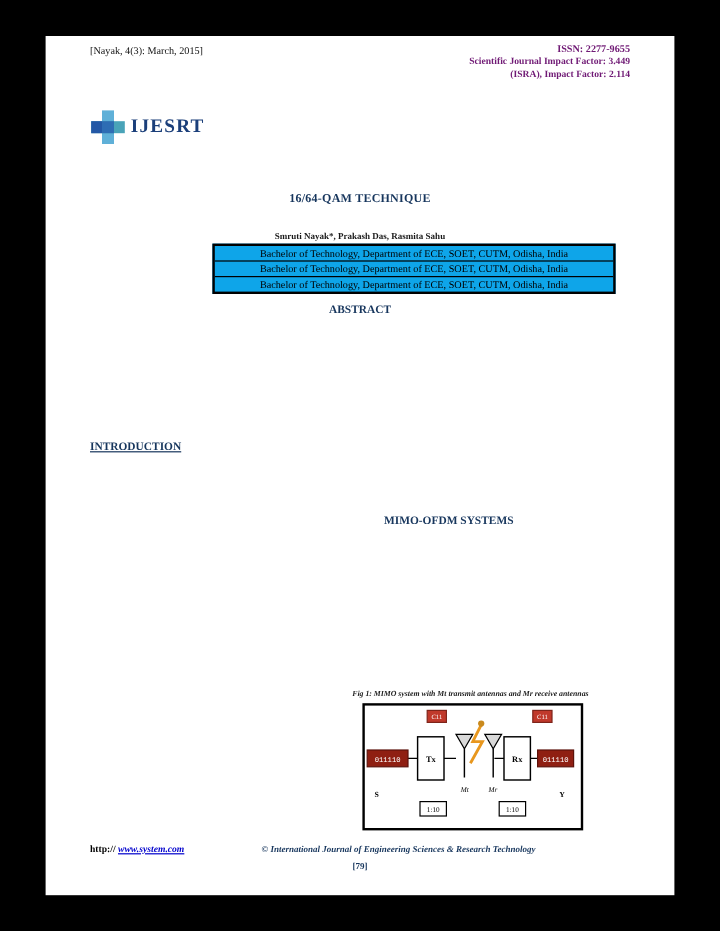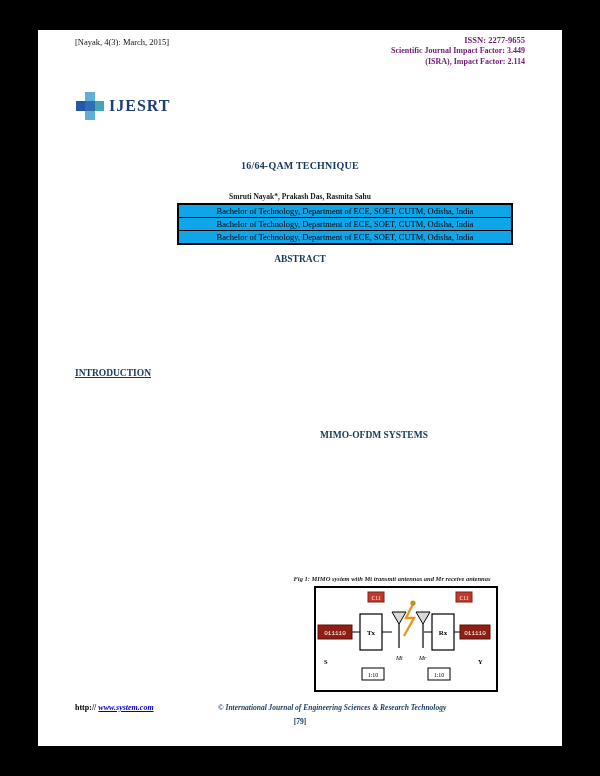--- a/index.html
+++ b/index.html
@@ -36,21 +36,21 @@
              text-align:center;color:#000;white-space:nowrap;overflow:hidden;}
   .affil-row:last-child{border-bottom:none;}
 
   .h-center{position:absolute;left:0;width:100%;text-align:center;
             font-size:9.5px;font-weight:bold;color:#17365d;}
   .h-left{position:absolute;font-size:9.5px;font-weight:bold;color:#17365d;}
 
   
   .fig-caption{position:absolute;left:244px;top:545px;width:220px;text-align:center;
                font-size:6.5px;font-weight:bold;font-style:italic;color:#222;}
-  .fig-box{position:absolute;left:276px;top:556px;width:180px;height:102px;
+  .fig-box{position:absolute;left:264px;top:556px;width:180px;height:102px;
            border:2px solid #000;background:#fff;}
   .fig-box svg{display:block;}
 
   
   .footer-left{position:absolute;left:37px;top:673px;font-size:8px;font-weight:bold;color:#000;}
   .footer-left a{color:#0000cc;text-decoration:underline;font-style:italic;}
   .footer-copy{position:absolute;left:180px;top:673px;width:310px;
                font-size:7.5px;font-weight:bold;font-style:italic;color:#17365d;}
   .page-num{position:absolute;left:0;top:687px;width:100%;text-align:center;
             font-size:7.5px;font-weight:bold;color:#17365d;}

